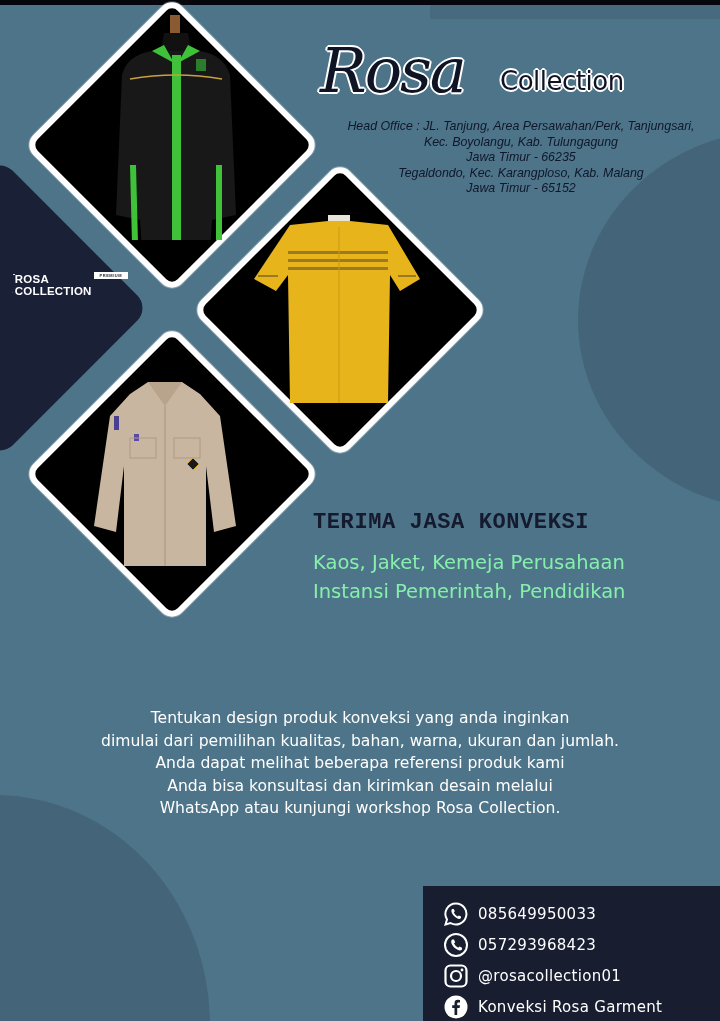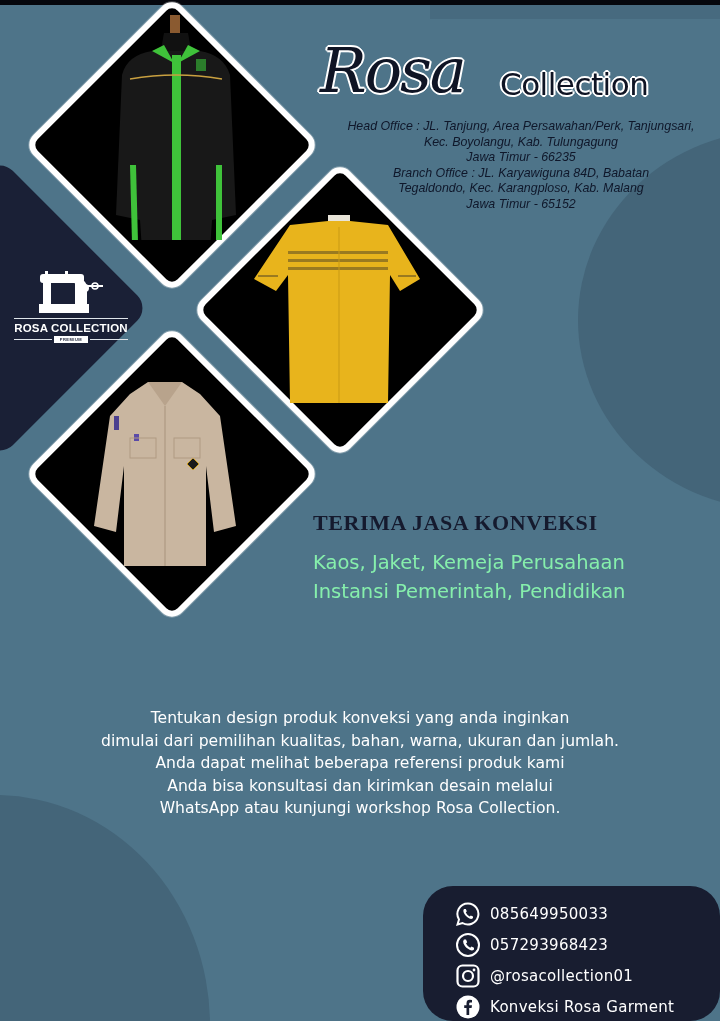--- a/index.html
+++ b/index.html
@@ -24,21 +24,21 @@
   
   .logo-diamond {
     position: absolute; left: -150px; top: 158px; width: 300px; height: 300px;
   }
   .logo-diamond .shape {
     position: absolute; left: 44px; top: 44px; width: 212px; height: 212px;
     background: #1a2036; transform: rotate(45deg); border-radius: 18px;
   }
   .logo-box {
     position: absolute; left: 0; top: 270px; width: 130px; height: 80px;
-    display: flex; flex-direction: column; align-items: center; padding-left: 12px;
+    display: flex; flex-direction: row; align-items: flex-start; padding-left: 12px;
   }
   .machine-icon { width: 72px; height: 44px; }
   .logo-rule { width: 114px; height: 1px; background: #dfe5ea; margin-top: 4px; }
   .logo-name {
     font-family: "Liberation Sans", sans-serif; font-weight: bold;
     font-size: 11.5px; color: #ffffff; letter-spacing: 0.2px; margin-top: 3px;
   }
   .logo-ribbon-row { display: flex; align-items: center; width: 114px; margin-top: 2px; }
   .logo-ribbon-row .line { flex: 1; height: 1px; background: #dfe5ea; }
   .logo-ribbon {
@@ -64,50 +64,50 @@
   .brand { position: absolute; left: 320px; top: 30px; width: 400px; height: 80px; }
   .brand-script {
     position: absolute; left: 0; top: -8px;
     font-family: "DejaVu Serif", serif; font-style: italic; font-size: 62px;
     color: #0f1424; letter-spacing: -2px;
     text-shadow: 2px 0 0 #fff, -2px 0 0 #fff, 0 2px 0 #fff, 0 -2px 0 #fff, 1px 1px 0 #fff, -1px -1px 0 #fff, 1px -1px 0 #fff, -1px 1px 0 #fff;
     margin-top: 12px;
   }
   .brand-word {
     position: absolute; left: 180px; top: 36px;
-    font-family: "DejaVu Sans", sans-serif; font-size: 31px; color: #0f1424;
+    font-family: "DejaVu Sans", sans-serif; font-size: 26px; color: #0f1424;
     text-shadow: 2px 0 0 #fff, -2px 0 0 #fff, 0 2px 0 #fff, 0 -2px 0 #fff, 1px 1px 0 #fff, -1px -1px 0 #fff, 1px -1px 0 #fff, -1px 1px 0 #fff;
     letter-spacing: -0.5px;
   }
   .address {
     position: absolute; left: 322px; top: 119px; width: 398px;
     text-align: center; font-family: "Liberation Sans", sans-serif;
     font-style: italic; font-size: 12.4px; line-height: 15.5px; color: #0f172a;
   }
 
   
   .svc-title {
     position: absolute; left: 313px; top: 510px;
-    font-family: Liberation Serif, serif; font-weight: bold; font-size: 22px;
+    font-family: Liberation Mono, monospace; font-weight: bold; font-size: 22px;
     color: #151a2e; letter-spacing: 0.6px;
   }
   .svc-list {
     position: absolute; left: 313px; top: 548px; width: 400px;
     font-family: "DejaVu Sans", sans-serif; font-size: 19.5px; line-height: 29px; color: #86efac;
   }
   .desc {
     position: absolute; left: 40px; top: 675px; width: 640px;
     text-align: center; font-family: "DejaVu Sans", sans-serif;
     font-size: 15.6px; line-height: 22.6px; color: #ffffff; margin-top: 32px;
   }
 
   
   .contact {
     position: absolute; left: 423px; top: 886px; width: 297px; height: 135px;
-    background: #181d30; padding: 12px 0 0 32px; border-radius: 30px;
+    background: #181d30; padding: 12px 0 0 20px;
   }
   .c-row { display: flex; align-items: center; height: 31px; }
   .c-icon { width: 26px; height: 26px; margin-right: 9px; flex: none; }
   .c-text {
     font-family: "DejaVu Sans", sans-serif; font-size: 15px; color: #ffffff; letter-spacing: 0.3px;
   }
 </style>
 </head>
 <body>
 
@@ -185,21 +185,20 @@
 </div>
 
 <div class="brand">
   <div class="brand-script">Rosa</div>
   <div class="brand-word">Collection</div>
 </div>
 <div class="address">
   <div>Head Office : JL. Tanjung, Area Persawahan/Perk, Tanjungsari,</div>
   <div>Kec. Boyolangu, Kab. Tulungagung</div>
   <div>Jawa Timur - 66235</div>
-  <div>Branch Office : JL. Karyawiguna 84D, Babatan</div>
   <div>Tegaldondo, Kec. Karangploso, Kab. Malang</div>
   <div>Jawa Timur - 65152</div>
 </div>
 
 <div class="svc-title">TERIMA JASA KONVEKSI</div>
 <div class="svc-list">
   <div>Kaos, Jaket, Kemeja Perusahaan</div>
   <div>Instansi Pemerintah, Pendidikan</div>
 </div>
 

